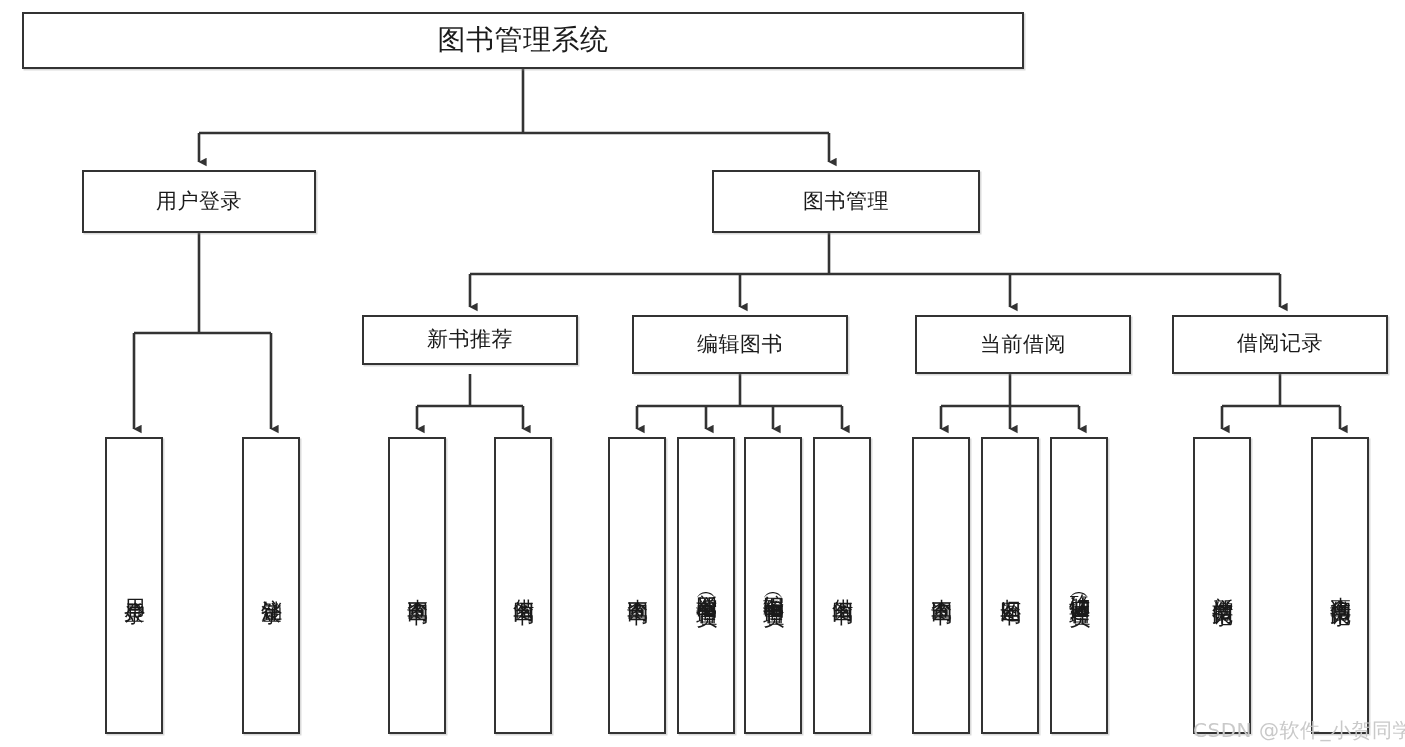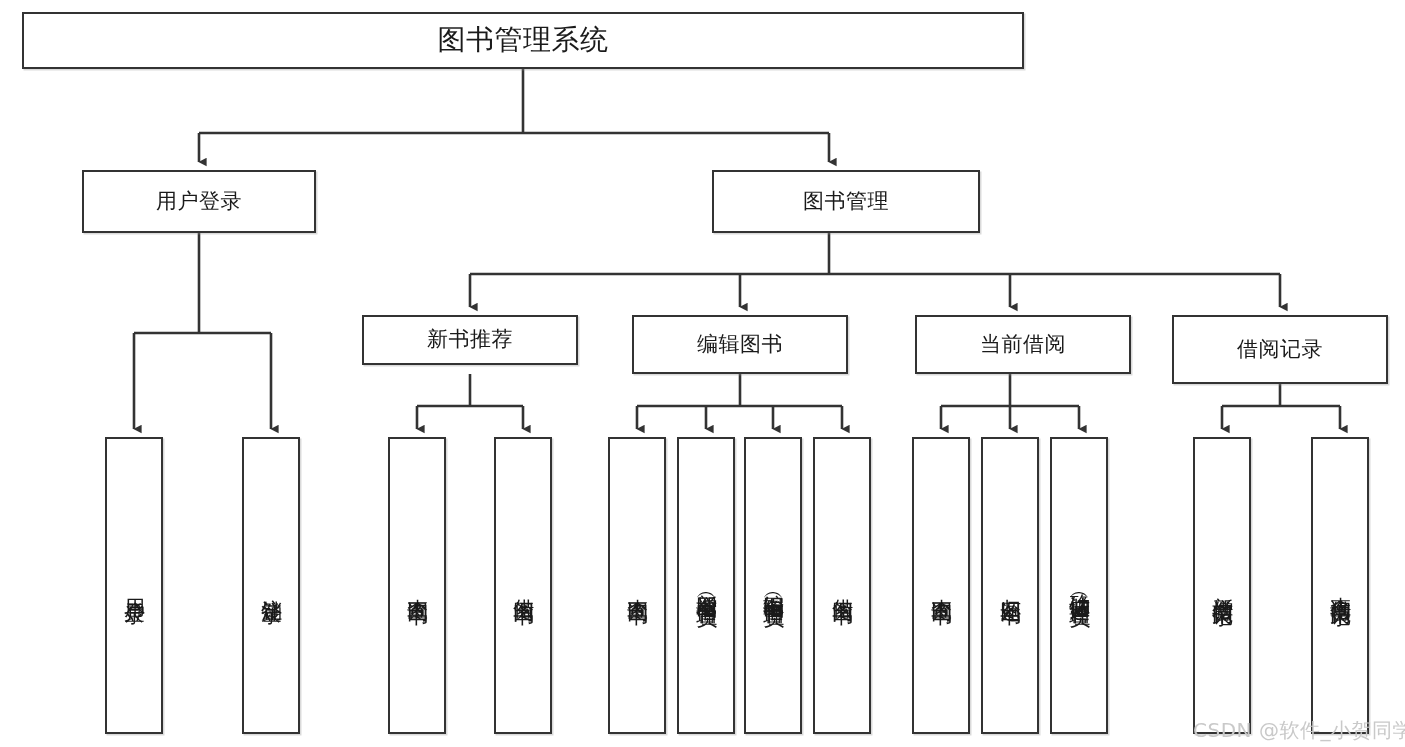--- a/index.html
+++ b/index.html
@@ -129,21 +129,21 @@
 
   <div class="node" style="left:362px; top:315px; width:216px; height:50px;">
     <span class="node-label">新书推荐</span>
   </div>
   <div class="node" style="left:632px; top:315px; width:216px; height:59px;">
     <span class="node-label">编辑图书</span>
   </div>
   <div class="node" style="left:902px; top:315px; width:216px; height:59px;margin-left:13px;">
     <span class="node-label">当前借阅</span>
   </div>
-  <div class="node" style="left:1172px; top:315px; width:216px; height:69px;">
+  <div class="node" style="left:1172px; top:315px; width:216px; height:59px;font-family:Liberation Mono, monospace;">
     <span class="node-label">借阅记录</span>
   </div>
 
   <div class="node vertical" style="left:105px; top:437px; width:58px; height:297px;">
     <span class="node-label">用户登录</span>
   </div>
   <div class="node vertical" style="left:242px; top:437px; width:58px; height:297px;">
     <span class="node-label">注销登录</span>
   </div>
 

